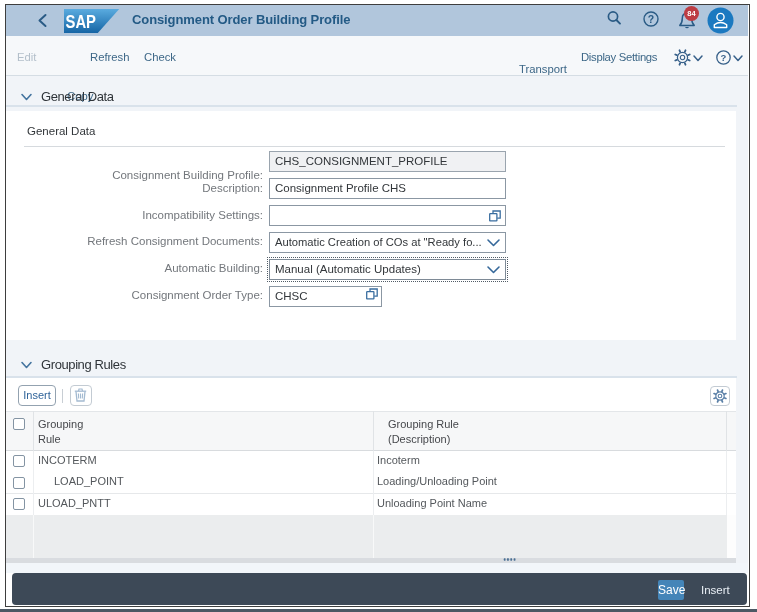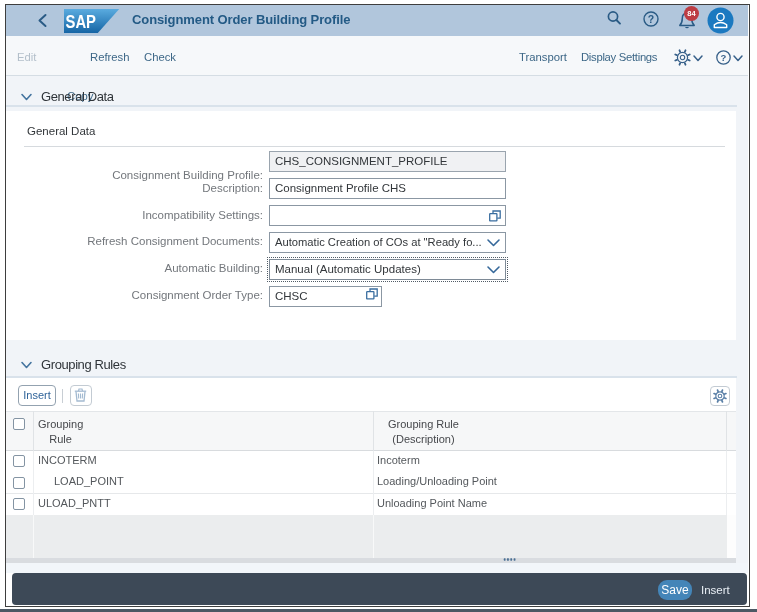--- a/index.html
+++ b/index.html
@@ -21,26 +21,26 @@
   #gap2{left:6px;top:563px;width:742px;height:10px;background:#f2f6fa;}
   .sechdr{font-size:13px;letter-spacing:-0.4px;color:#2f3439;}
   .secline{height:2px;background:#d9e2eb;}
   
   .lbl{position:absolute;width:257px;text-align:right;font-size:11.5px;color:#73777c;left:6px;}
   .fld{position:absolute;left:269px;height:19px;box-sizing:content-box;background:#fff;
        border:1px solid #8b97a3;font-size:11.5px;color:#32363a;line-height:19px;padding-left:5px;}
   .w1{width:230px;}
   
   .cb{position:absolute;width:9.5px;height:9.5px;background:#fff;border:1.5px solid #8494a3;border-radius:2px;}
-  .thtxt{position:absolute;font-size:11px;color:#46484c;line-height:15px;text-align:center;}
+  .thtxt{position:absolute;font-size:11px;color:#46484c;line-height:15px;}
   .row{position:absolute;left:6px;width:730px;height:21px;border-bottom:1px solid #e6e8ea;background:#fff;}
   .rowtxt{position:absolute;top:4px;font-size:11px;color:#54585c;}
   
   #foot{left:12px;top:573px;width:735px;height:32px;background:#3d4957;border-radius:4px;}
-  #save{left:658px;top:580px;width:34px;height:20px;background:#4485b8;border-radius:9px;color:#fff;
+  #save{left:658px;top:580px;width:26px;height:20px;background:#4485b8;border-radius:2px;color:#fff;
         font-size:12px;text-align:center;line-height:20px;}
   #cancel{left:701px;top:584px;font-size:11.5px;color:#e9eff5;}
   
   #winborder{left:5px;top:3.5px;width:744.5px;height:603px;border:1.5px solid #3e3e3e;box-sizing:border-box;z-index:50;pointer-events:none;}
   #taskbar{left:0;top:609px;width:757px;height:3px;background:#4c5864;}
   svg{position:absolute;overflow:visible;}
 </style>
 </head>
 <body>
 <div class="abs" id="winbg"></div>
@@ -86,21 +86,21 @@
   <circle cx="13.5" cy="13.5" r="13" fill="#1b79c0"></circle>
   <circle cx="13.5" cy="10" r="3.6" fill="none" stroke="#fff" stroke-width="1.4"></circle>
   <path d="M7.3 20.5 L7.3 17.8 Q13.5 13.2 19.7 17.8 L19.7 20.5 Z" fill="none" stroke="#fff" stroke-width="1.4" stroke-linejoin="round"></path>
 </svg>
 
 <div class="abs" id="tbar"></div>
 <div class="mi" style="left:17px;color:#b3bfca;">Edit</div>
 <div class="mi" style="left:67px;margin-top:39px;">Copy</div>
 <div class="mi" style="left:90px;">Refresh</div>
 <div class="mi" style="left:144px;">Check</div>
-<div class="mi" style="left:519px;">Transport</div>
+<div class="mi" style="left:519px;margin-top:12px;">Transport</div>
 <div class="mi" style="left:581px;letter-spacing:-0.3px;">Display Settings</div>
 
 <svg class="abs" style="left:674px;top:49px;" width="17" height="17" viewBox="0 0 17 17">
     <circle cx="8.5" cy="8.5" r="5.10" fill="none" stroke="#38618a" stroke-width="1.25"></circle>
     <circle cx="8.5" cy="8.5" r="2.21" fill="none" stroke="#38618a" stroke-width="1.12"></circle>
     <line x1="14.15" y1="10.84" x2="15.72" y2="11.49" stroke="#38618a" stroke-width="1.81" stroke-linecap="round"></line>
     <line x1="10.84" y1="14.15" x2="11.49" y2="15.72" stroke="#38618a" stroke-width="1.81" stroke-linecap="round"></line>
     <line x1="6.16" y1="14.15" x2="5.51" y2="15.72" stroke="#38618a" stroke-width="1.81" stroke-linecap="round"></line>
     <line x1="2.85" y1="10.84" x2="1.28" y2="11.49" stroke="#38618a" stroke-width="1.81" stroke-linecap="round"></line>
     <line x1="2.85" y1="6.16" x2="1.28" y2="5.51" stroke="#38618a" stroke-width="1.81" stroke-linecap="round"></line>

